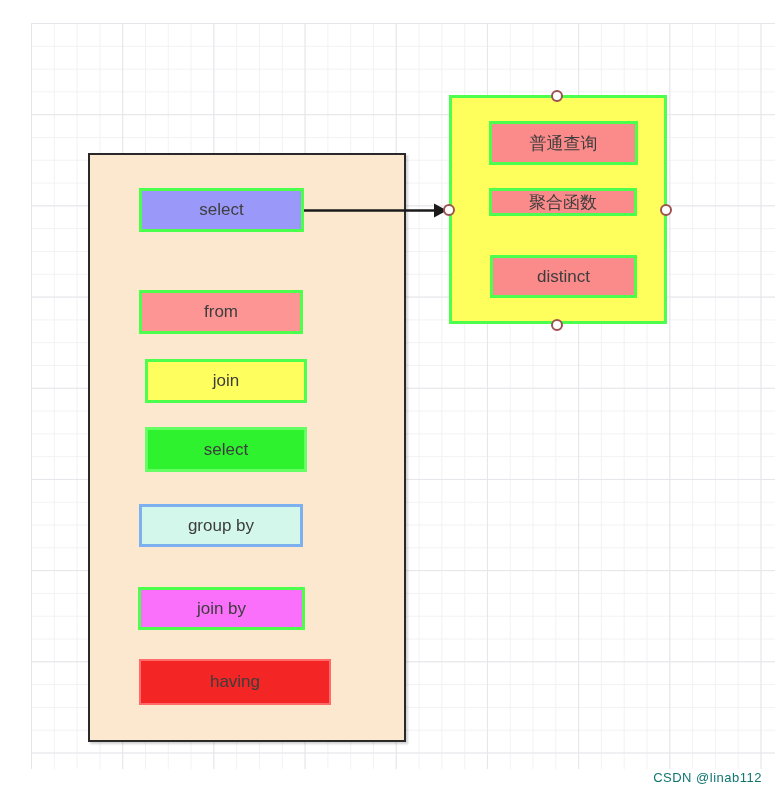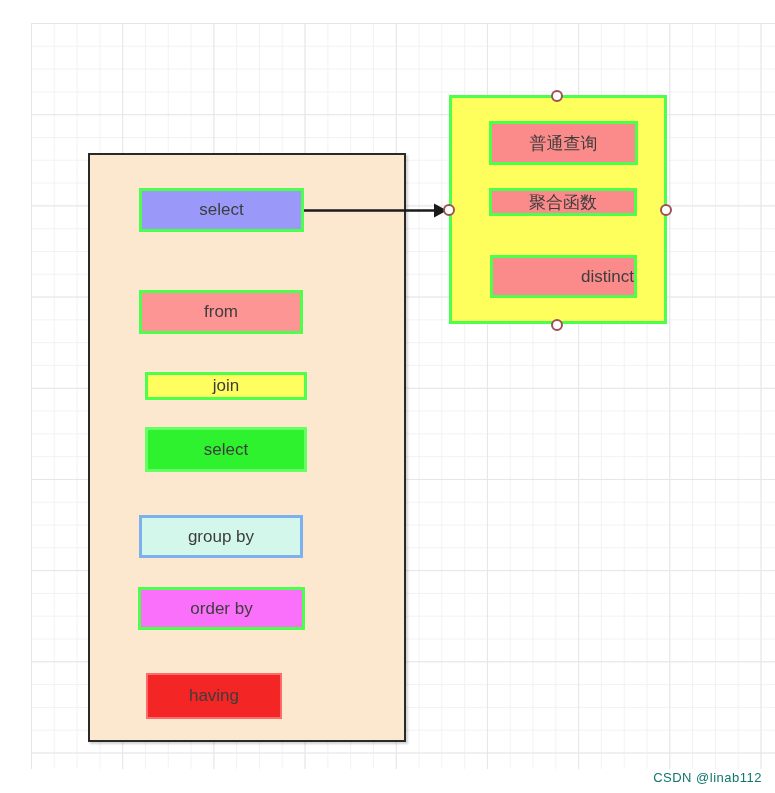--- a/index.html
+++ b/index.html
@@ -24,33 +24,33 @@
     border:2.5px solid #292929;box-sizing:border-box;
     box-shadow:2px 2px 2px rgba(0,0,0,0.18);
   }
   .node{
     position:absolute;display:flex;align-items:center;justify-content:center;
     border:3px solid;box-sizing:border-box;
     font-size:17px;color:#3d3d3d;z-index:2;white-space:nowrap;
   }
   .clause-select {left:139px;top:188px;width:165px;height:44px;}
   .clause-from   {left:139px;top:290px;width:164px;height:44px;}
-  .clause-join   {left:145px;top:359px;width:162px;height:28px;margin-top:13px;}
+  .clause-join   {left:145px;top:359px;width:162px;height:44px;}
   .clause-where  {left:145px;top:427px;width:162px;height:45px;}
-  .clause-groupby{left:139px;top:504px;width:164px;height:43px;margin-top:11px;}
+  .clause-groupby{left:139px;top:504px;width:164px;height:43px;}
   .clause-orderby{left:138px;top:587px;width:167px;height:43px;}
-  .clause-having {left:139px;top:673px;width:136px;height:46px;border-width:2px;margin-left:7px;}
+  .clause-having {left:139px;top:659px;width:192px;height:46px;border-width:2px;}
   .panel{
     position:absolute;left:449px;top:95px;width:218px;height:229px;
     border:3px solid;box-sizing:border-box;z-index:1;
   }
   .opt{position:absolute;}
   .opt0{left:37px;top:23px;width:149px;height:44px;}
   .opt1{left:37px;top:90px;width:148px;height:28px;}
-  .opt2{left:38px;top:157px;width:147px;height:43px;justify-content:flex-end;}
+  .opt2{left:38px;top:157px;width:147px;height:43px;}
   .arrow-layer{position:absolute;left:0;top:0;width:775px;height:793px;z-index:3;pointer-events:none;}
   .handle{
     position:absolute;width:12px;height:12px;border-radius:50%;
     background:#ffffff;border:2px solid #9d5151;box-sizing:border-box;z-index:5;
   }
   .h-top   {left:551px;top:90px;}
   .h-left  {left:443px;top:204px;}
   .h-right {left:660px;top:204px;}
   .h-bottom{left:551px;top:319px;}
   .watermark{
@@ -76,21 +76,21 @@
   <div class="node clause-join" style="background-color: rgb(254, 255, 95); border-color: rgb(77, 255, 77);">
     <span>join</span>
   </div>
   <div class="node clause-where" style="background-color: rgb(46, 242, 46); border-color: rgb(99, 255, 99);">
     <span>select</span>
   </div>
   <div class="node clause-groupby" style="background-color: rgb(211, 247, 235); border-color: rgb(125, 176, 238);">
     <span>group by</span>
   </div>
   <div class="node clause-orderby" style="background-color: rgb(251, 112, 251); border-color: rgb(77, 255, 77);">
-    <span>order by</span>
+    <span>join by</span>
   </div>
   <div class="node clause-having" style="background-color: rgb(244, 37, 37); border-color: rgb(255, 106, 106);">
     <span>having</span>
   </div>
 
   <svg class="arrow-layer" viewBox="0 0 775 793" xmlns="http://www.w3.org/2000/svg">
     <line x1="304" y1="210.5" x2="435" y2="210.5" stroke="#1a1a1a" stroke-width="2.5"></line>
     <polygon points="434,203.5 447,210.5 434,217.5" fill="#1a1a1a"></polygon>
   </svg>
 

